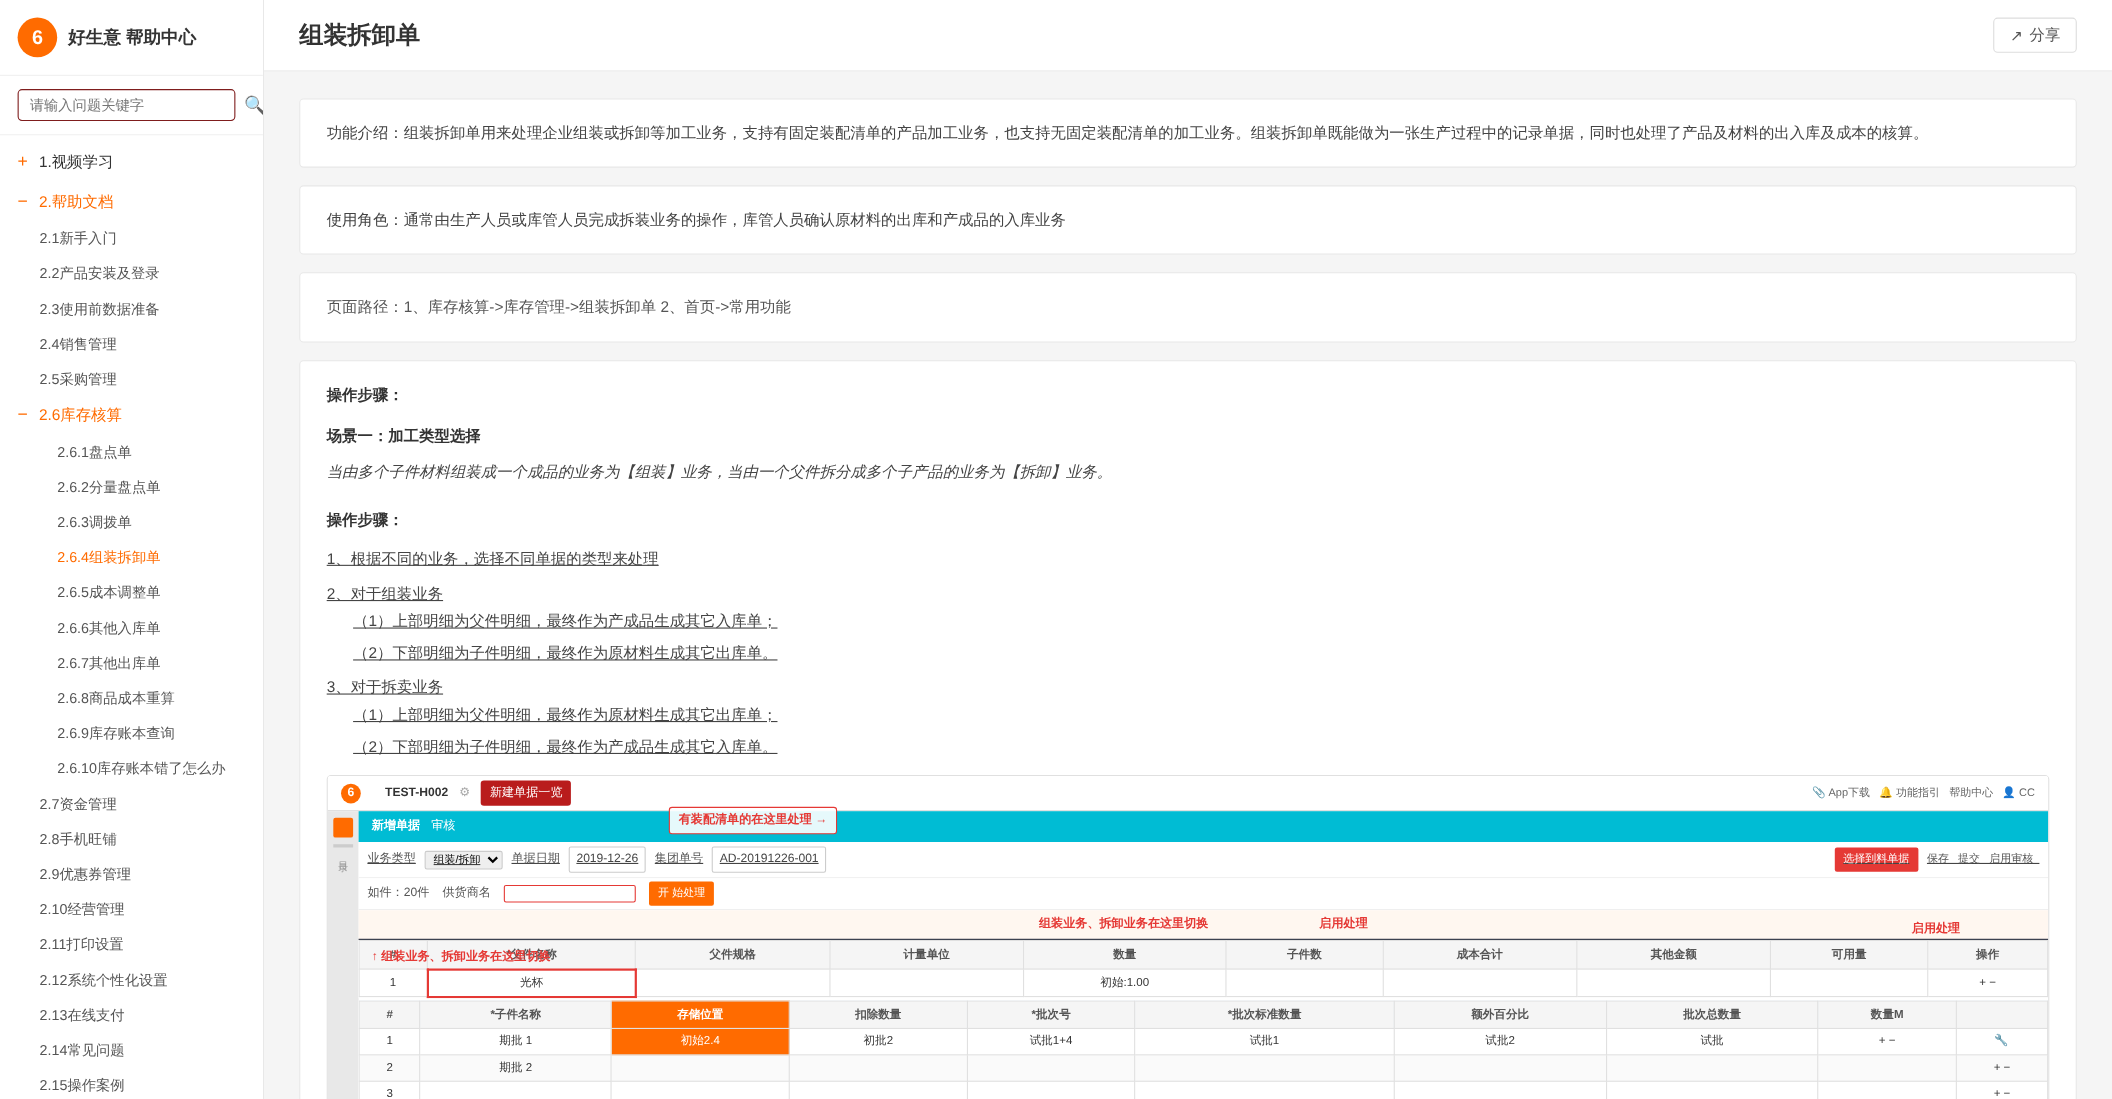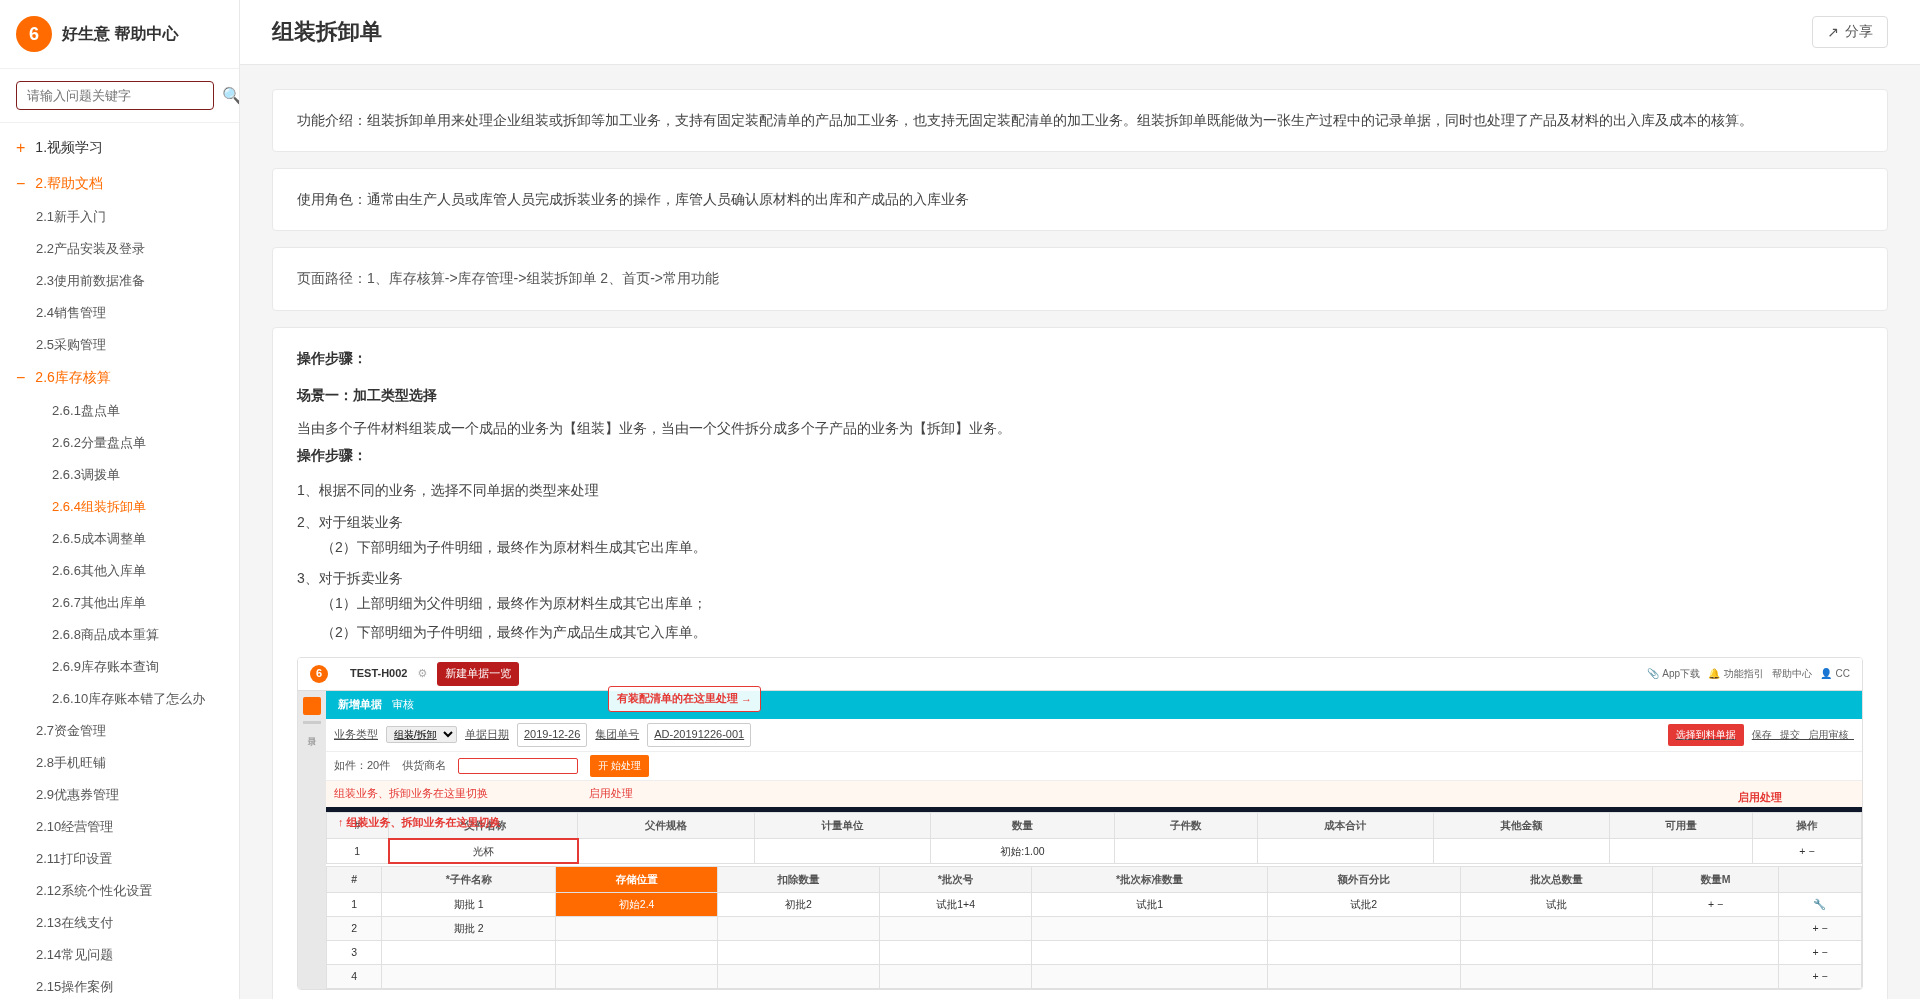--- a/index.html
+++ b/index.html
@@ -166,21 +166,21 @@
       font-size: 14px;
     }
 
     .scene-heading {
       font-weight: bold;
       color: #333;
       margin: 12px 0 8px 0;
       font-size: 14px;
     }
 
-    .step-list { padding-left: 0; list-style: none; }
+    .step-list { padding-left: 0; list-style: none; text-decoration: underline; }
     .step-list li { margin-bottom: 6px; color: #444; }
     .sub-step-list { padding-left: 24px; list-style: none; }
     .sub-step-list li { margin-bottom: 4px; color: #444; }
 
     .screenshot-container {
       border: 1px solid #e0e0e0;
       border-radius: 4px;
       overflow: hidden;
       margin-top: 12px;
       background: #fff;
@@ -366,28 +366,29 @@
     </div>
 
     <div class="content-section path-section">
       <span>页面路径：1、库存核算-&gt;库存管理-&gt;组装拆卸单 2、首页-&gt;常用功能</span>
     </div>
 
     <div class="content-section">
       <div class="section-heading">操作步骤：</div>
 
       <div class="scene-heading">场景一：加工类型选择</div>
-      <p style="margin-bottom:2px;">当由多个子件材料组装成一个成品的业务为【组装】业务，当由一个父件拆分成多个子产品的业务为【拆卸】业务。</p>
+      <p style="margin-bottom:19px;font-style:italic;">当由多个子件材料组装成一个成品的业务为【组装】业务，当由一个父件拆分成多个子产品的业务为【拆卸】业务。</p>
 
       <div class="section-heading">操作步骤：</div>
       <ul class="step-list">
         <li>1、根据不同的业务，选择不同单据的类型来处理</li>
         <li>
           <span>2、对于组装业务</span>
           <ul class="sub-step-list">
+            <li>（1）上部明细为父件明细，最终作为产成品生成其它入库单；</li>
             <li>（2）下部明细为子件明细，最终作为原材料生成其它出库单。</li>
           </ul>
         </li>
         <li>
           <span>3、对于拆卖业务</span>
           <ul class="sub-step-list">
             <li>（1）上部明细为父件明细，最终作为原材料生成其它出库单；</li>
             <li>（2）下部明细为子件明细，最终作为产成品生成其它入库单。</li>
           </ul>
         </li>
@@ -434,21 +435,21 @@
                 <span style="font-size:10px;color:#555;">保存 &nbsp; 提交 &nbsp; 启用审核 &nbsp;</span>
               </div>
 
               <div style="background:#fff;padding:3px 8px;display:flex;align-items:center;gap:12px;border-bottom:1px solid #eee;">
                 <span style="font-size:11px;color:#555;">如件：20件</span>
                 <span style="font-size:11px;color:#555;">供货商名</span>
                 <input style="border: 1px solid rgb(229, 57, 53); border-radius: 2px; padding: 1px 6px; font-size: 11px; width: 120px;" value="">
                 <span style="background:#ff6b00;color:#fff;font-size:10px;padding:2px 8px;border-radius:2px;">开 始处理</span>
               </div>
 
-              <div style="background:#fff7f0;padding:3px 8px;font-size:11px;font-weight:normal;color:#e53935;border-bottom:5px solid #0f172a;">
+              <div style="background:#fff7f0;padding:3px 8px;font-size:11px;font-weight:bold;color:#e53935;border-bottom:1px solid #0f172a;text-align:center;">
                 组装业务、拆卸业务在这里切换 &nbsp;&nbsp;&nbsp;&nbsp;&nbsp;&nbsp;&nbsp;&nbsp;&nbsp;&nbsp;&nbsp;&nbsp;&nbsp;&nbsp;&nbsp;&nbsp;&nbsp;&nbsp;&nbsp;&nbsp;&nbsp;&nbsp;&nbsp;&nbsp;&nbsp;&nbsp;&nbsp;&nbsp;&nbsp;&nbsp;&nbsp; 启用处理
               </div>
               <div style="overflow-x:auto;background:#fff;">
                 <table class="mock-table">
                   <thead>
                     <tr>
                       <th>#</th>
                       <th>*父件名称</th>
                       <th>父件规格</th>
                       <th>计量单位</th>

